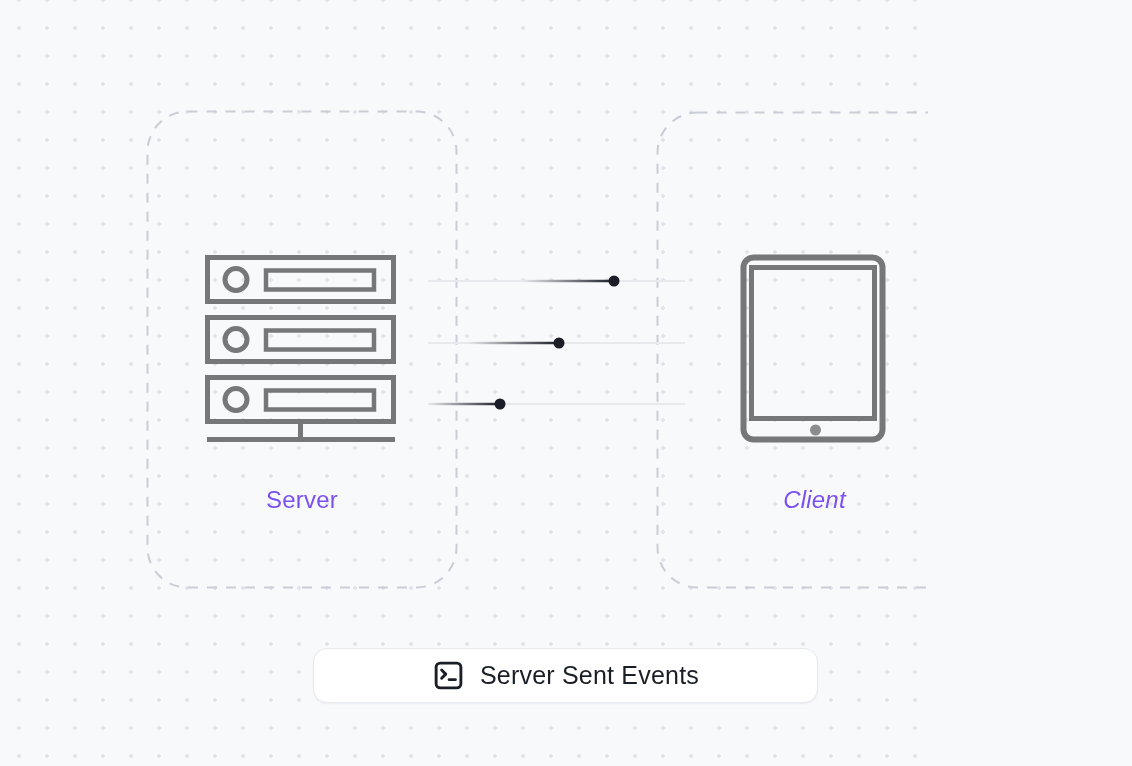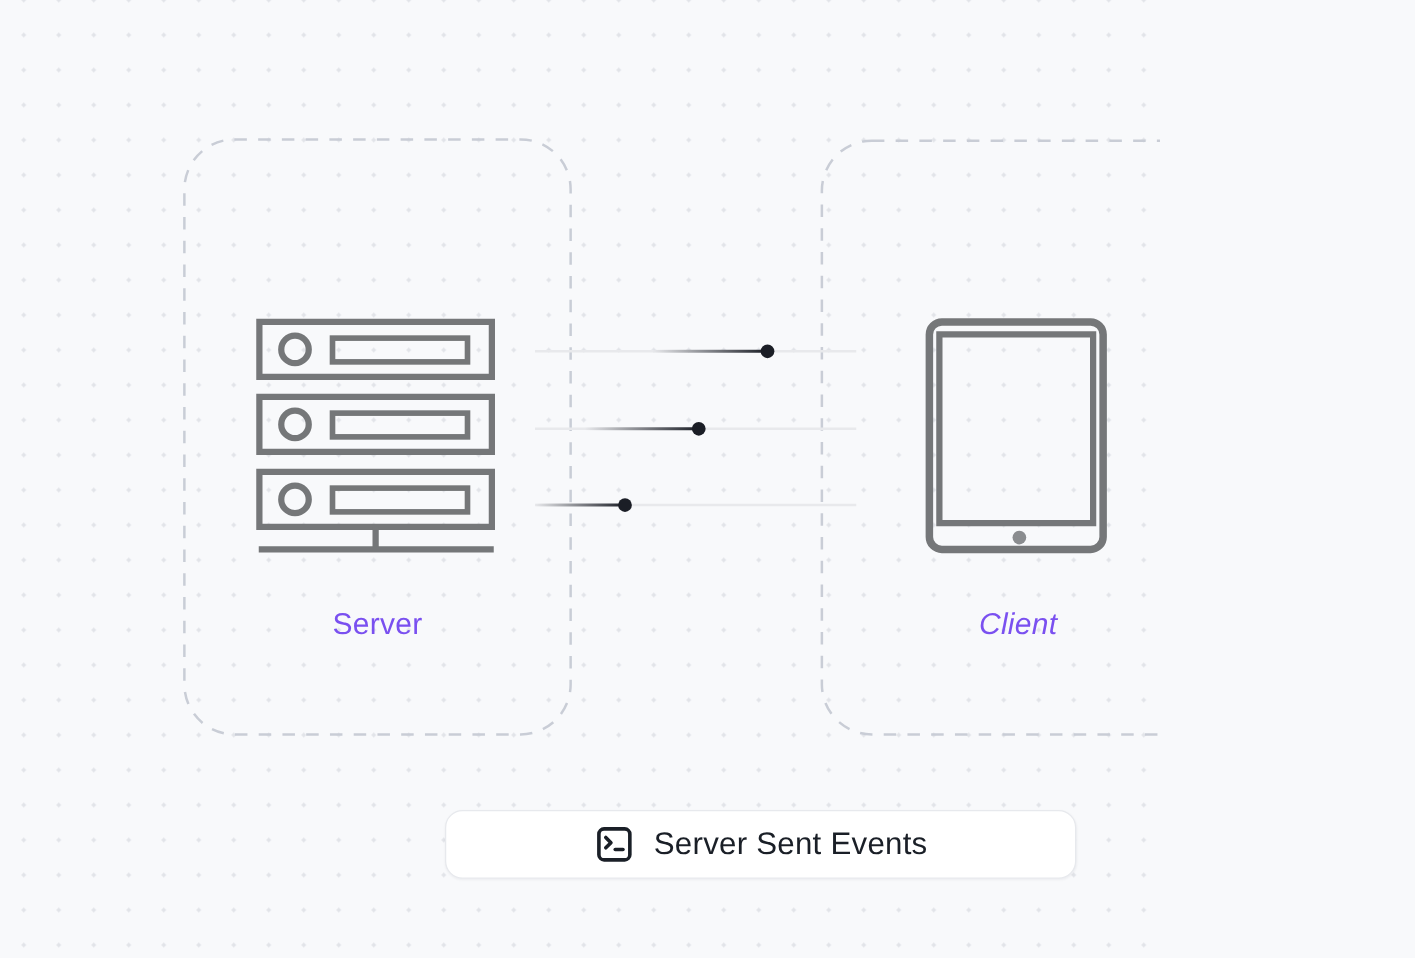--- a/index.html
+++ b/index.html
@@ -33,21 +33,20 @@
     box-sizing:border-box;
     background:#ffffff;
     border:1px solid #e7e9ed;
     border-radius:14px;
     display:flex;
     align-items:center;
     justify-content:center;
     gap:15px;
     box-shadow:0 1px 2px rgba(20,24,33,.05);
     cursor:pointer;
-    margin-left:43px;
   }
   .legend-button .label{
     font-size:25px;
     font-weight:500;
     color:#1a1f27;
     letter-spacing:.2px;
   }
   svg{display:block;}
 </style>
 </head>

